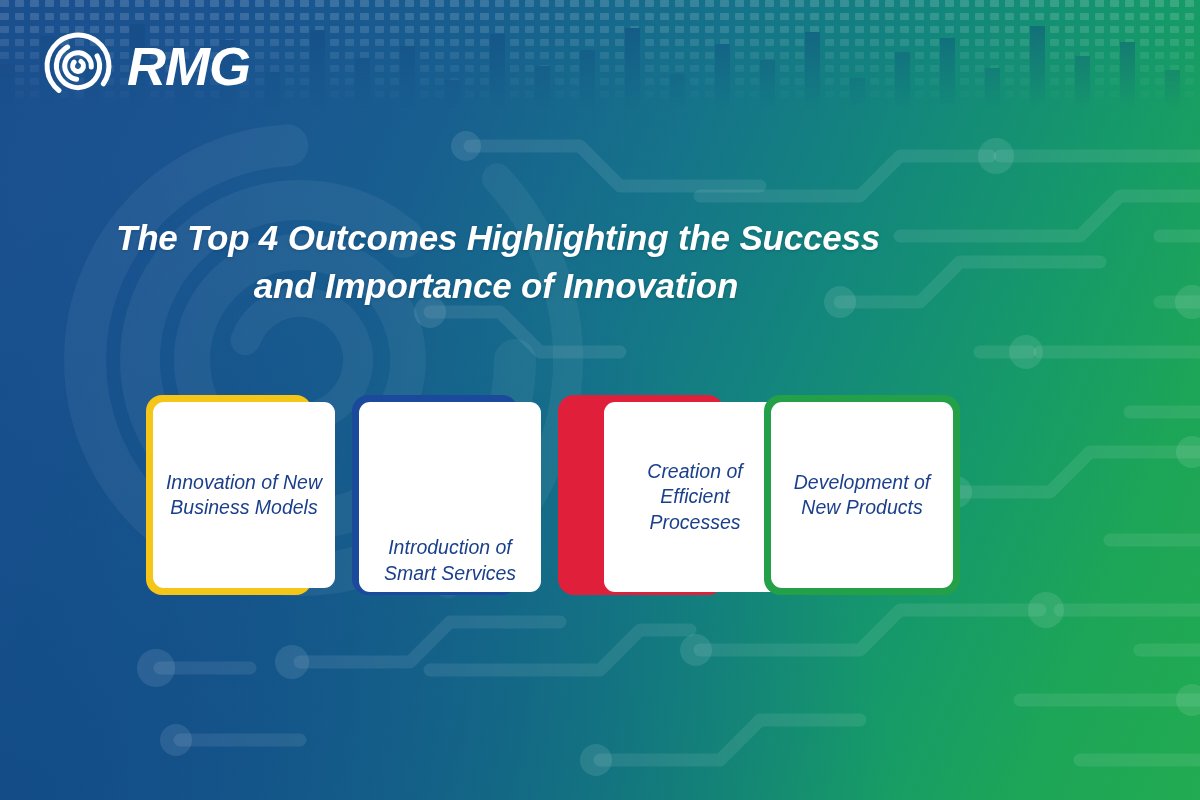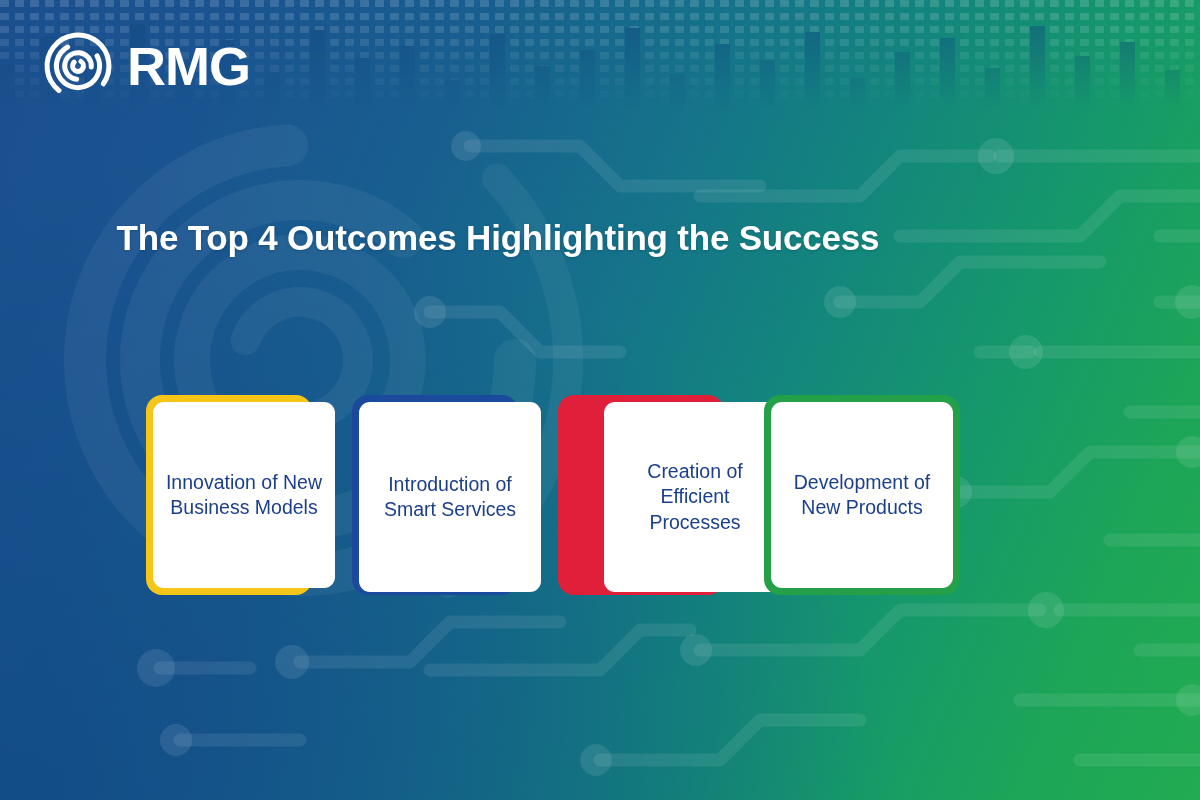--- a/index.html
+++ b/index.html
@@ -1,21 +1,21 @@
 <!DOCTYPE html>
 <html><head>
 <meta charset="utf-8">
 <style>
   html,body{margin:0;padding:0;}
   body{
     width:1200px;height:800px;overflow:hidden;
     font-family:"Liberation Sans", sans-serif;
     background:#14528a;
   }
-  #stage{position:relative;width:1200px;height:800px;overflow:hidden;}
+  #stage{position:relative;width:1200px;height:800px;overflow:hidden;font-style:italic;}
 
   
   .bg-gradient{
     position:absolute;inset:0;
     background:linear-gradient(113deg,
         #1b4f8e 0%,
         #1a5490 16%,
         #185f8f 32%,
         #15738a 48%,
         #13877c 62%,
@@ -91,21 +91,21 @@
     text-align:center;
     font-weight:normal;
     word-break:break-word;
     font-family:"Liberation Sans", sans-serif;
   }
   .card-1{background:#f5c518;}
   .card-2{background:#1b4a9c;}
   .card-3{background:#e0203a;}
   .card-4{background:#24a148;padding-left:30px;}
 
-  .card-2 .card-inner{height:190px;}
+  .card-2 .card-inner{height:190px;align-items:flex-end;}
   .card-3 .card-inner{height:190px;margin-left:39px;}
   .card-4 .card-inner{height:186px;}
 </style>
 </head>
 <body>
 
 <div id="stage">
 
   <div class="bg-gradient"></div>
   <div class="bg-gradient2"></div>
@@ -210,20 +210,21 @@
         <circle cx="50" cy="50" r="30" stroke-width="7" stroke-dasharray="140 50" transform="rotate(-28 50 50)"></circle>
         <circle cx="50" cy="50" r="18.5" stroke-width="7" stroke-dasharray="86 30" transform="rotate(96 50 50)"></circle>
         <circle cx="50" cy="50" r="7.5" stroke-width="7" stroke-dasharray="36 12" transform="rotate(-56 50 50)"></circle>
       </g>
     </svg>
     <span class="logo-word">RMG</span>
   </div>
 
   <div class="title">
     <span class="ln ln1">The Top 4 Outcomes Highlighting the Success</span>
+    <span class="ln ln2">and Importance of Innovation</span>
   </div>
 
   <div class="cards">
 
     <div class="card card-1">
       <div class="card-inner">
         <span class="card-label">Innovation of New Business Models</span>
       </div>
     </div>
 

